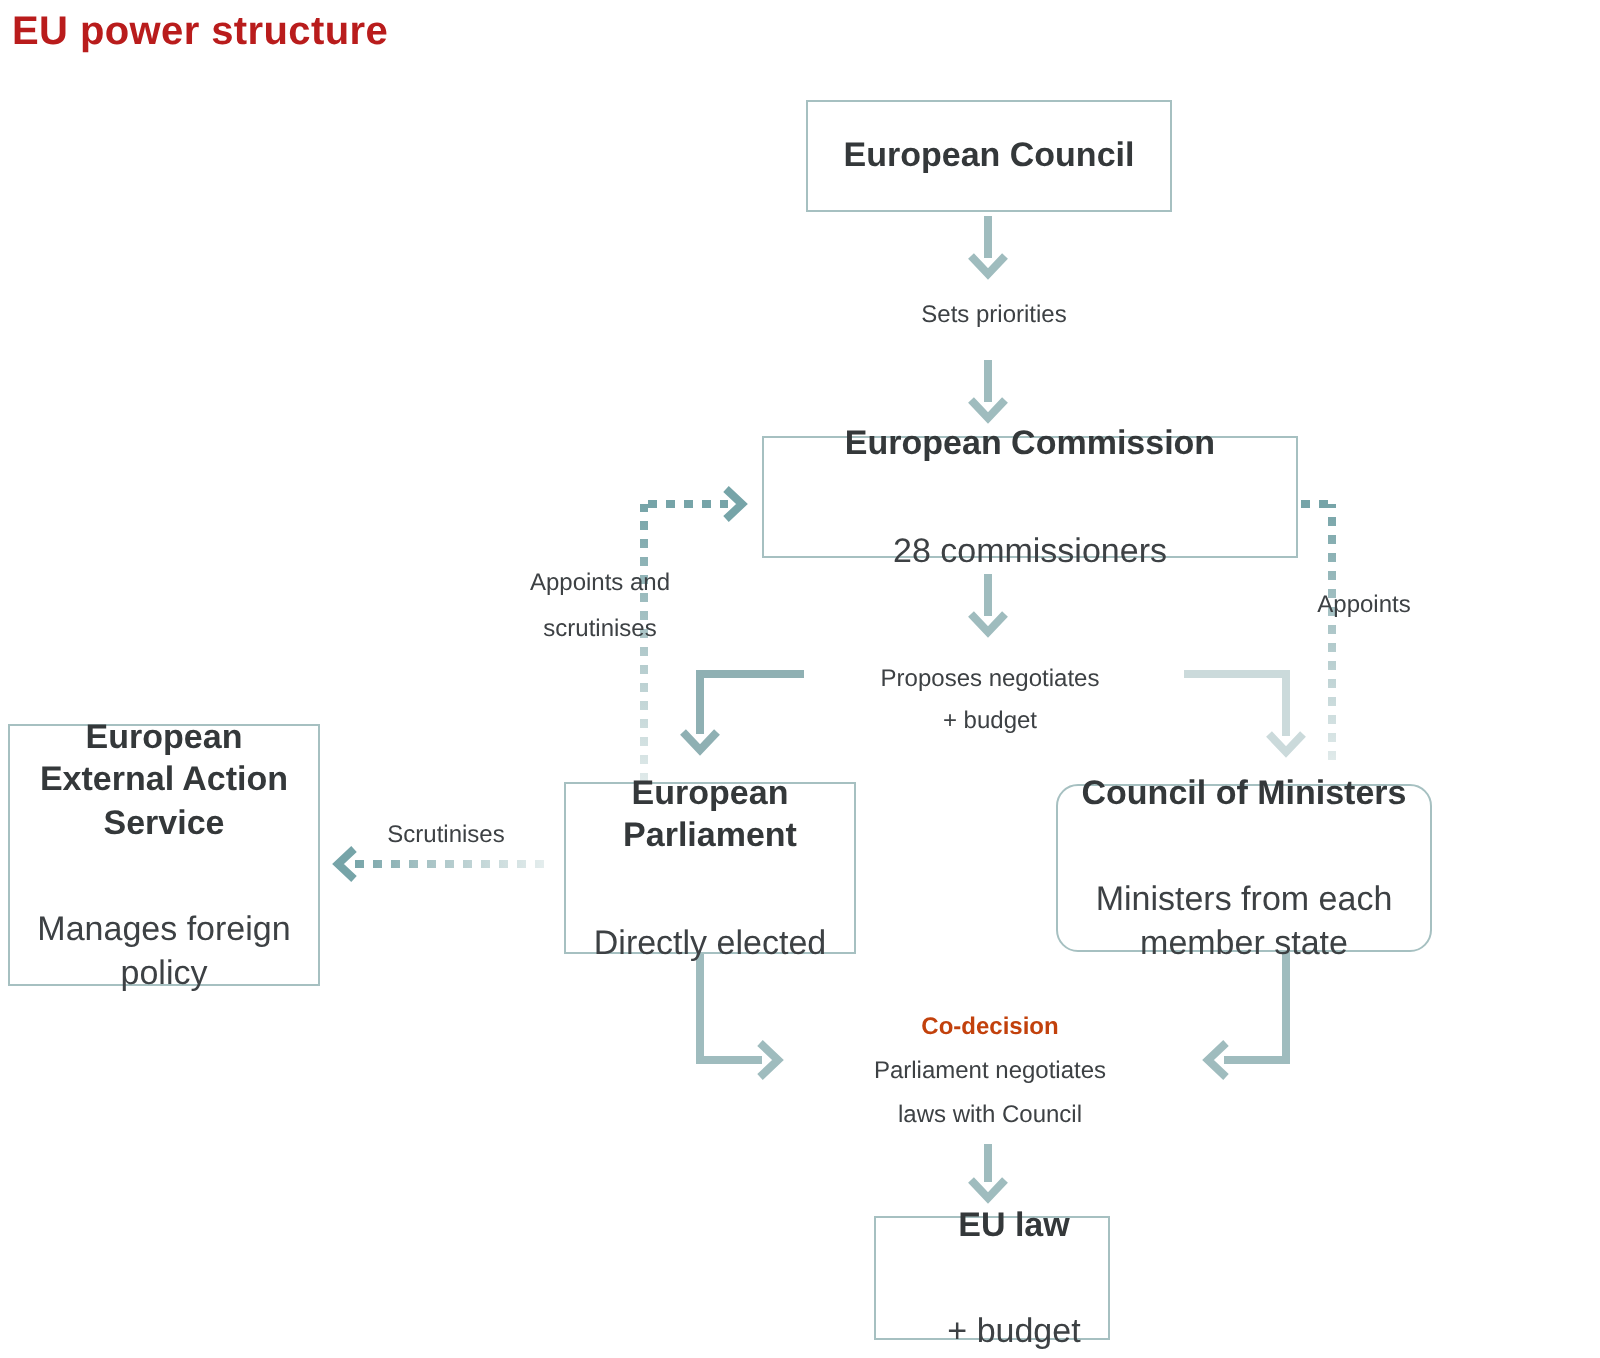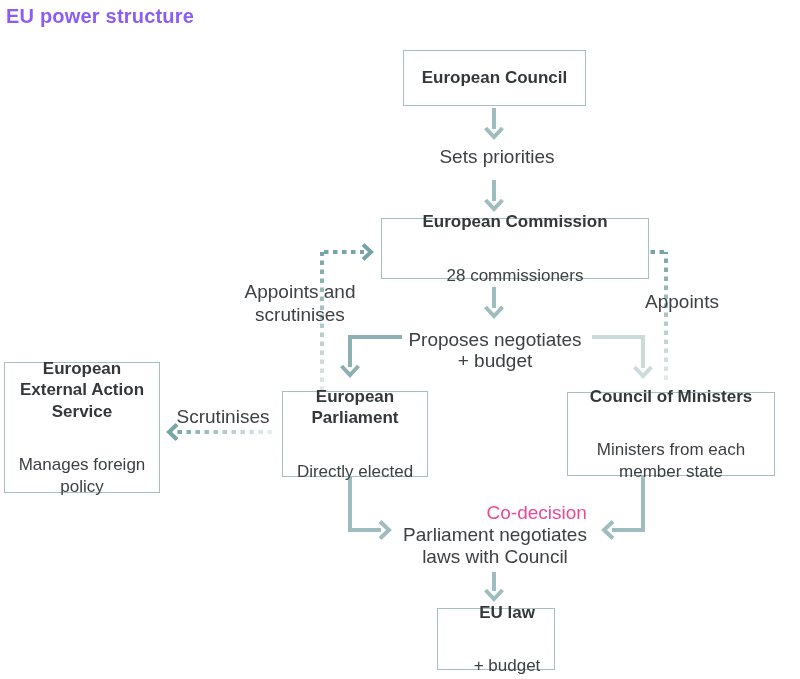--- a/index.html
+++ b/index.html
@@ -5,39 +5,39 @@
   html,body{margin:0;padding:0;background:#ffffff;}
   body{
     width:800px;height:679px;position:relative;overflow:hidden;
     font-family:"Liberation Sans","DejaVu Sans",sans-serif;
     color:#3d4144;
   }
   .stage{position:absolute;inset:0;}
   .arrow-layer{position:absolute;left:0;top:0;z-index:1;}
   .page-title{
     position:absolute;left:6px;top:5px;z-index:3;
-    font-size:20px;font-weight:bold;color:#8b5cf6;letter-spacing:0.2px;
+    font-size:20px;font-weight:bold;color:#b91c1c;letter-spacing:0.2px;
   }
   .node{
     position:absolute;z-index:2;background:#ffffff;
     border:1.5px solid #a6c0c1;box-sizing:border-box;
     display:flex;flex-direction:column;align-items:center;justify-content:center;
     text-align:center;font-size:17px;line-height:21.5px;padding:4px 6px;gap:32px;
   }
   .node .t{font-weight:bold;color:#34383a;}
   .node .s{font-weight:normal;color:#3d4144;}
   .lbl{
     position:absolute;z-index:2;transform:translateX(-50%);
-    font-size:19px;line-height:22px;text-align:center;white-space:nowrap;color:#3d4144;
+    font-size:12px;line-height:22px;text-align:center;white-space:nowrap;color:#3d4144;
   }
-  .lbl .b{font-weight:normal;color:#ec4899;text-align:right;}
+  .lbl .b{font-weight:bold;color:#c2410c;}
   #box-council{left:403px;top:50px;width:183px;height:56px;}
   #box-commission{left:381px;top:218px;width:268px;height:61px;}
   #box-parliament{left:282px;top:391px;width:146px;height:86px;}
-  #box-ministers{left:567px;top:392px;width:208px;height:84px;}
+  #box-ministers{left:528px;top:392px;width:188px;height:84px;border-radius:11px;}
   #box-eeas{left:4px;top:362px;width:156px;height:131px;}
   #box-eeas .t{max-width:128px;}
   #box-eulaw{left:437px;top:608px;width:118px;height:62px;padding-left:28px;}
   #lbl-sets{left:497px;top:146px;}
   #lbl-proposes{left:495px;top:329px;line-height:21px;}
   #lbl-app-scr{left:300px;top:280px;line-height:23px;}
   #lbl-appoints{left:666px;top:291px;margin-left:16px;}
   #lbl-scrutinises{left:223px;top:406px;}
   #lbl-codecision{left:495px;top:502px;}
 </style>

